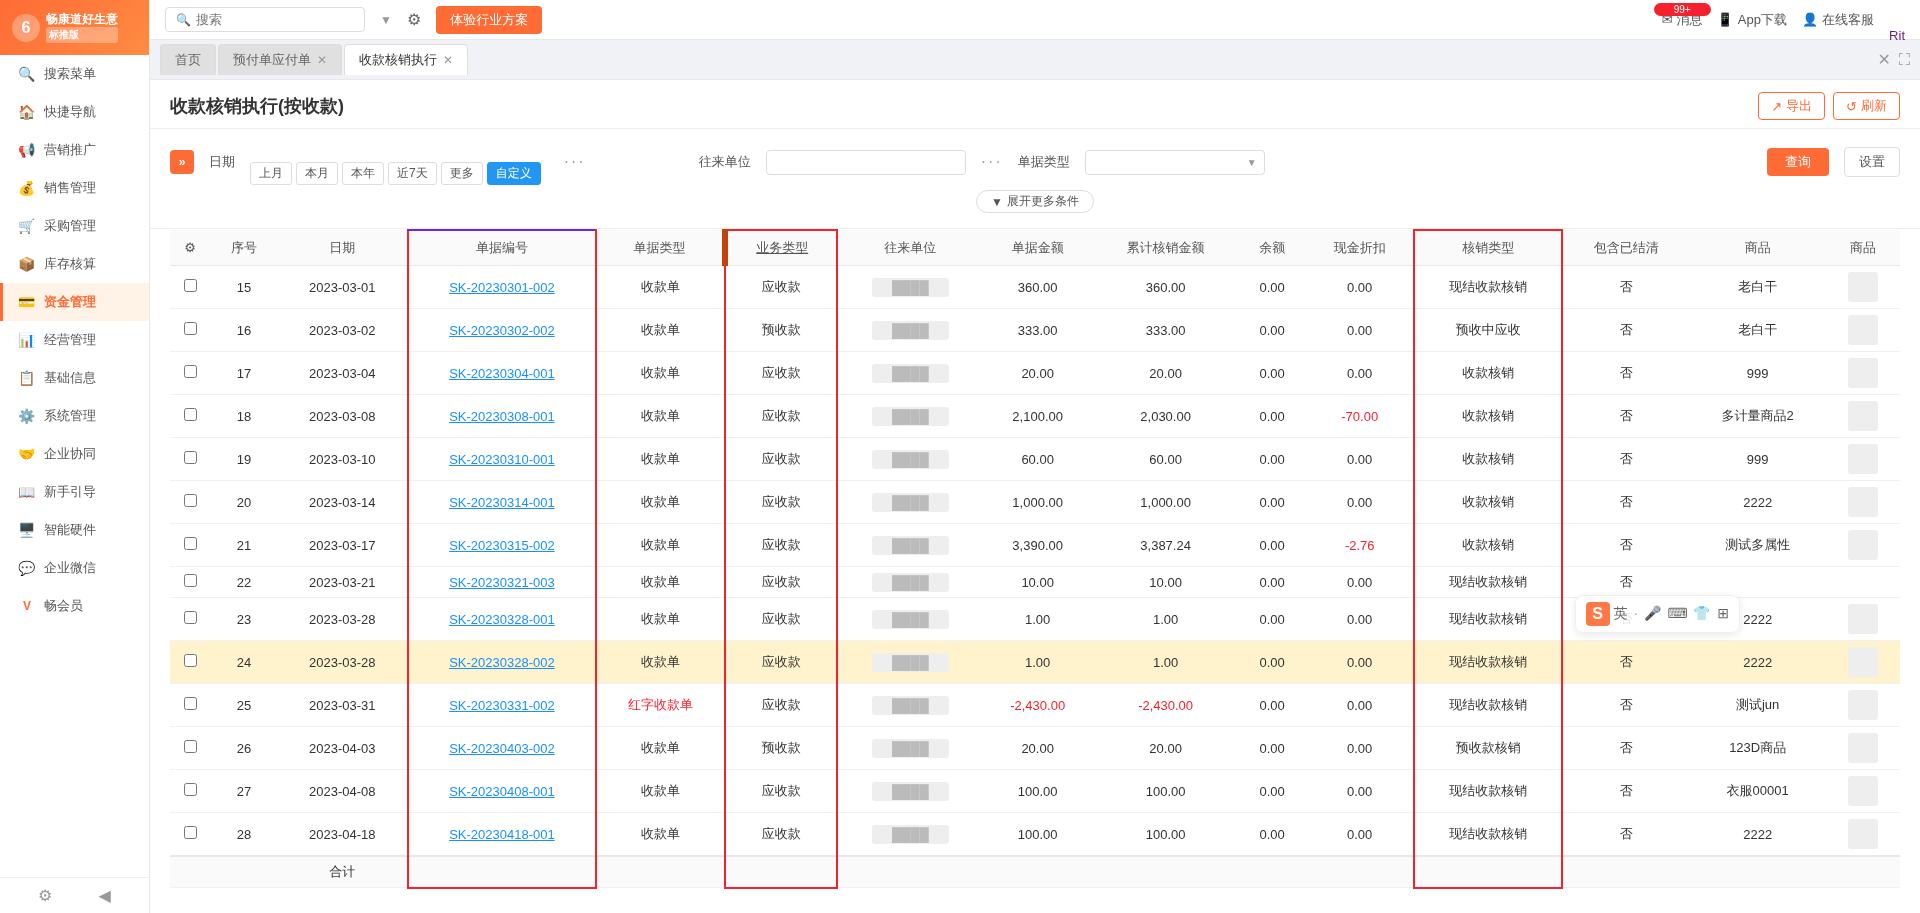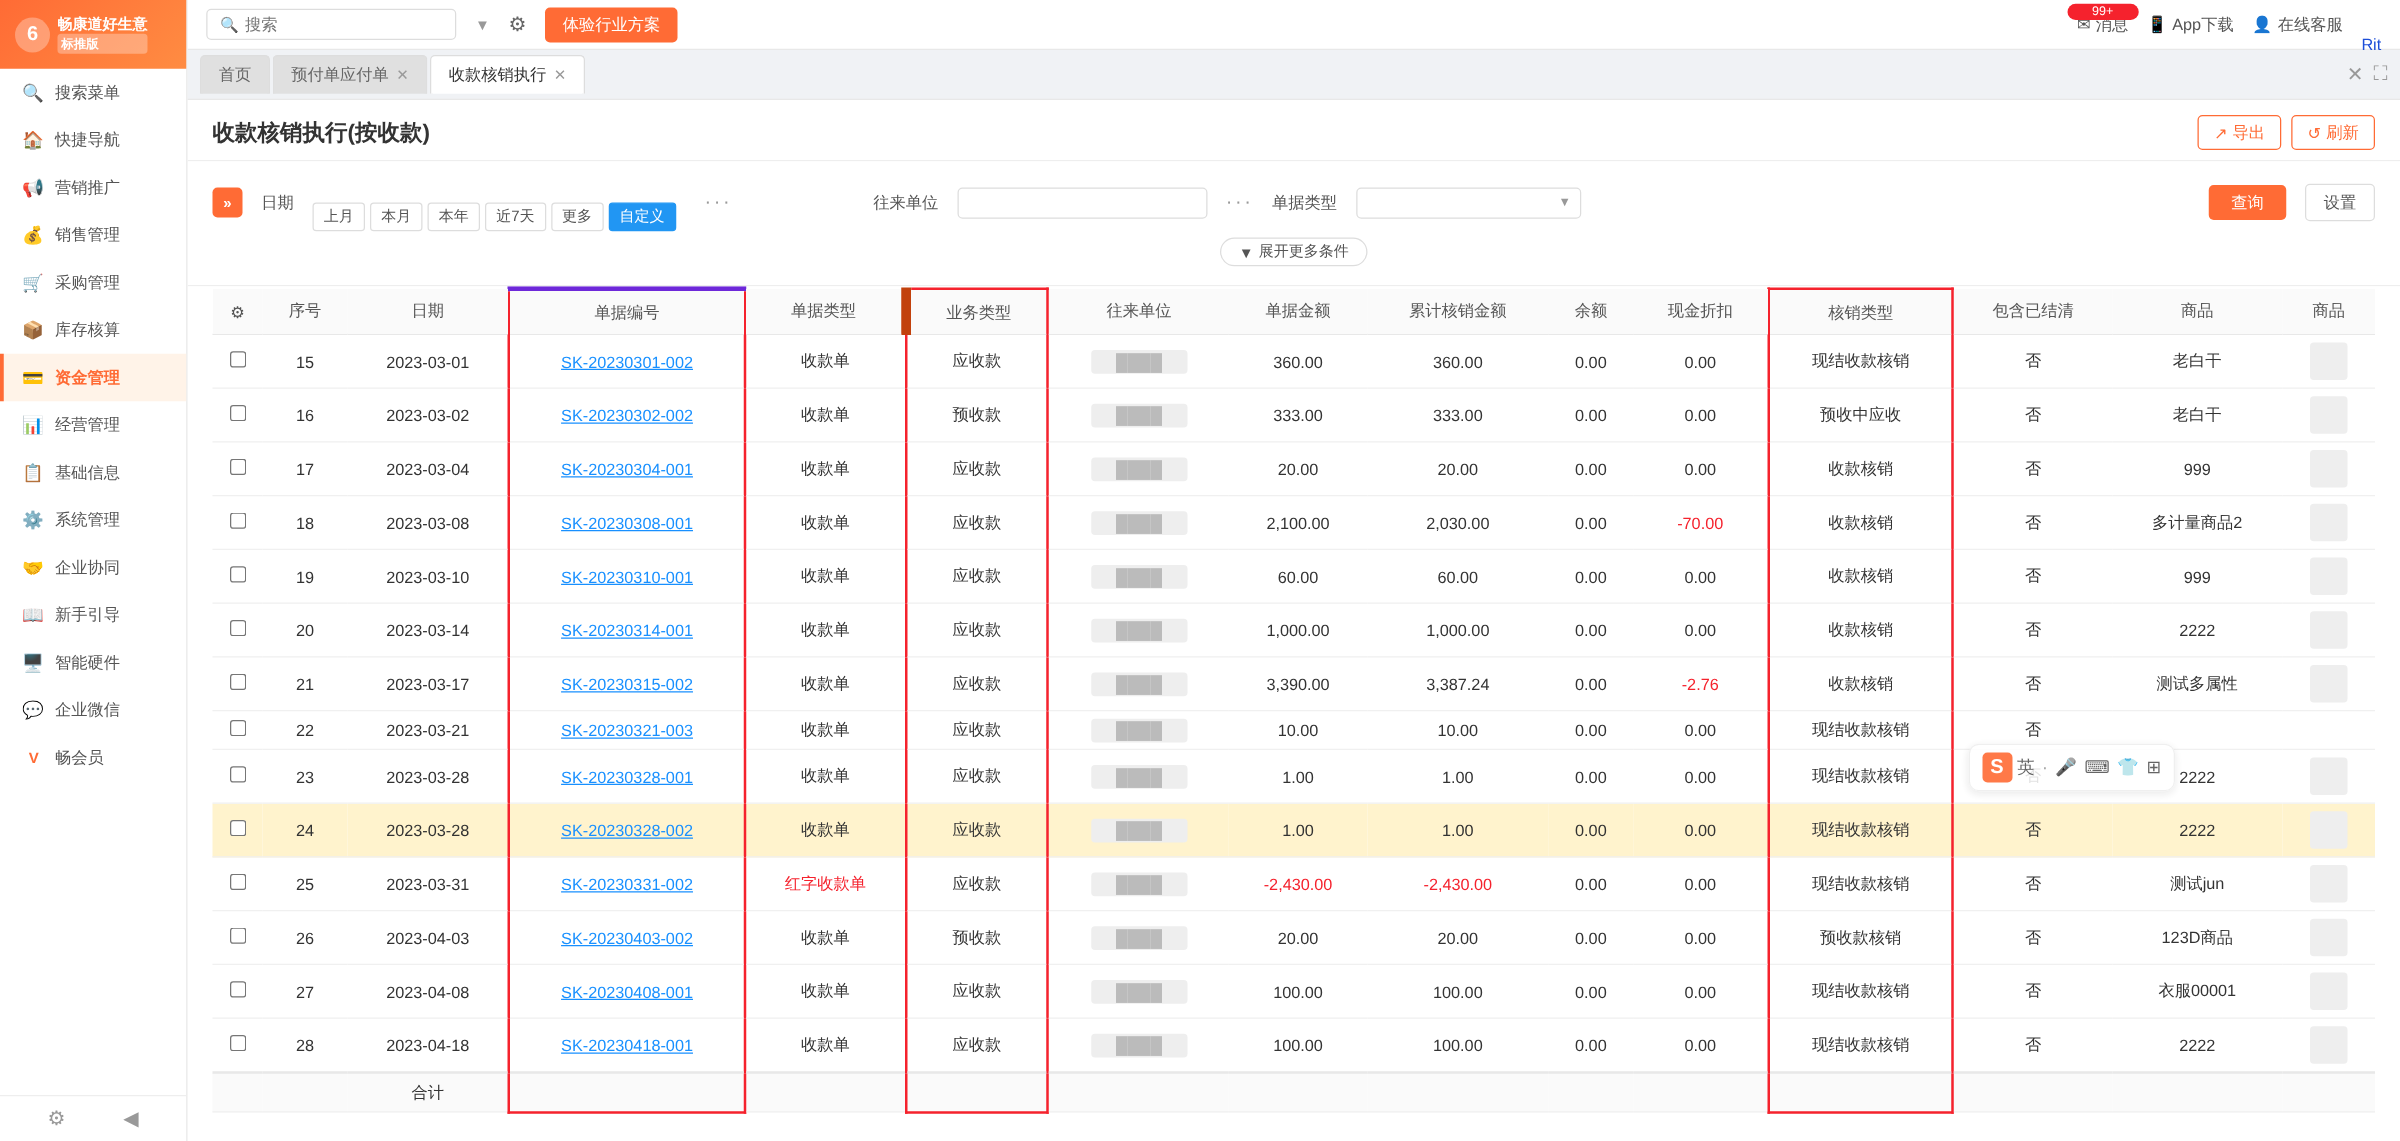--- a/index.html
+++ b/index.html
@@ -24,21 +24,21 @@
     .topbar { height: 40px; background: #fff; border-bottom: 1px solid #e8e8e8; display: flex; align-items: center; padding: 0 15px; gap: 15px; flex-shrink: 0; }
     .topbar-search { flex: 0 0 200px; border: 1px solid #ddd; border-radius: 4px; padding: 4px 10px; font-size: 12px; color: #999; display: flex; align-items: center; gap: 5px; }
     .topbar-search input { border: none; outline: none; font-size: 12px; color: #333; width: 140px; }
     .topbar-gear { color: #666; cursor: pointer; font-size: 16px; }
     .topbar-btn { background: #ff6b35; color: #fff; border: none; border-radius: 4px; padding: 5px 14px; font-size: 13px; cursor: pointer; }
     .topbar-spacer { flex: 1; }
     .topbar-right { display: flex; align-items: center; gap: 15px; }
     .topbar-msg { position: relative; display: flex; align-items: center; gap: 4px; cursor: pointer; color: #555; font-size: 13px; }
     .topbar-badge { background: #f5222d; color: #fff; border-radius: 10px; font-size: 10px; padding: 1px 20px; position: absolute; top: -8px; right: -8px; }
     .topbar-link { display: flex; align-items: center; gap: 4px; cursor: pointer; color: #555; font-size: 13px; }
-    .topbar-user { color: #1d4ed8; font-size: 13px; margin-top: 32px; }
+    .topbar-user { color: #701a75; font-size: 13px; margin-top: 32px; }
 
     
     .tabbar { height: 40px; background: #f0f2f5; display: flex; align-items: center; padding: 0 10px; gap: 2px; border-bottom: 1px solid #e8e8e8; flex-shrink: 0; }
     .tab { display: flex; align-items: center; gap: 6px; padding: 6px 14px; border-radius: 4px 4px 0 0; cursor: pointer; font-size: 13px; background: #e0e0e0; color: #666; border: 1px solid #ddd; border-bottom: none; }
     .tab.active { background: #fff; color: #333; font-weight: 500; }
     .tab-close { color: #999; font-size: 12px; cursor: pointer; }
     .tab-spacer { flex: 1; }
     .tab-winbtns { display: flex; gap: 8px; align-items: center; }
     .tab-winbtn { cursor: pointer; color: #999; font-size: 16px; }
 
@@ -77,22 +77,22 @@
     td { padding: 6px 10px; text-align: center; border-bottom: 1px solid #f0f0f0; color: #333; white-space: nowrap; }
     tr.highlighted td { background: #fff3cd; }
     .link { color: #1890ff; cursor: pointer; text-decoration: underline; }
     .negative { color: #f5222d; }
     .footer-row td { background: #fafafa; font-weight: 500; border-top: 2px solid #e8e8e8; }
 
     
     .col-order { border-left: 2px solid #f5222d; border-right: 2px solid #f5222d; margin-left: 32px; }
     .col-biztype { border-left: 2px solid #f5222d; border-right: 2px solid #f5222d; }
     .col-writetype { border-left: 2px solid #f5222d; border-right: 2px solid #f5222d; }
-    thead .col-order-h { border-left: 2px solid #f5222d; border-right: 2px solid #f5222d; border-top: 4px solid #6d28d9; }
-    thead .col-biztype-h { border-left: 8px solid #c2410c; border-right: 2px solid #f5222d; border-top: 2px solid #f5222d; }
+    thead .col-order-h { border-left: 2px solid #f5222d; border-right: 2px solid #f5222d; border-top: 2px solid #6d28d9; }
+    thead .col-biztype-h { border-left: 6px solid #c2410c; border-right: 2px solid #f5222d; border-top: 2px solid #f5222d; text-decoration: underline; }
     thead .col-writetype-h { border-left: 2px solid #f5222d; border-right: 2px solid #f5222d; border-top: 2px solid #f5222d; }
     .footer-row .col-order { border-bottom: 2px solid #f5222d; }
     .footer-row .col-biztype { border-bottom: 2px solid #f5222d; }
     .footer-row .col-writetype { border-bottom: 2px solid #f5222d; }
 
     
     .table-wrap::-webkit-scrollbar { height: 8px; width: 8px; }
     .table-wrap::-webkit-scrollbar-thumb { background: #ccc; border-radius: 4px; }
     .table-wrap::-webkit-scrollbar-track { background: #f5f5f5; }
 

